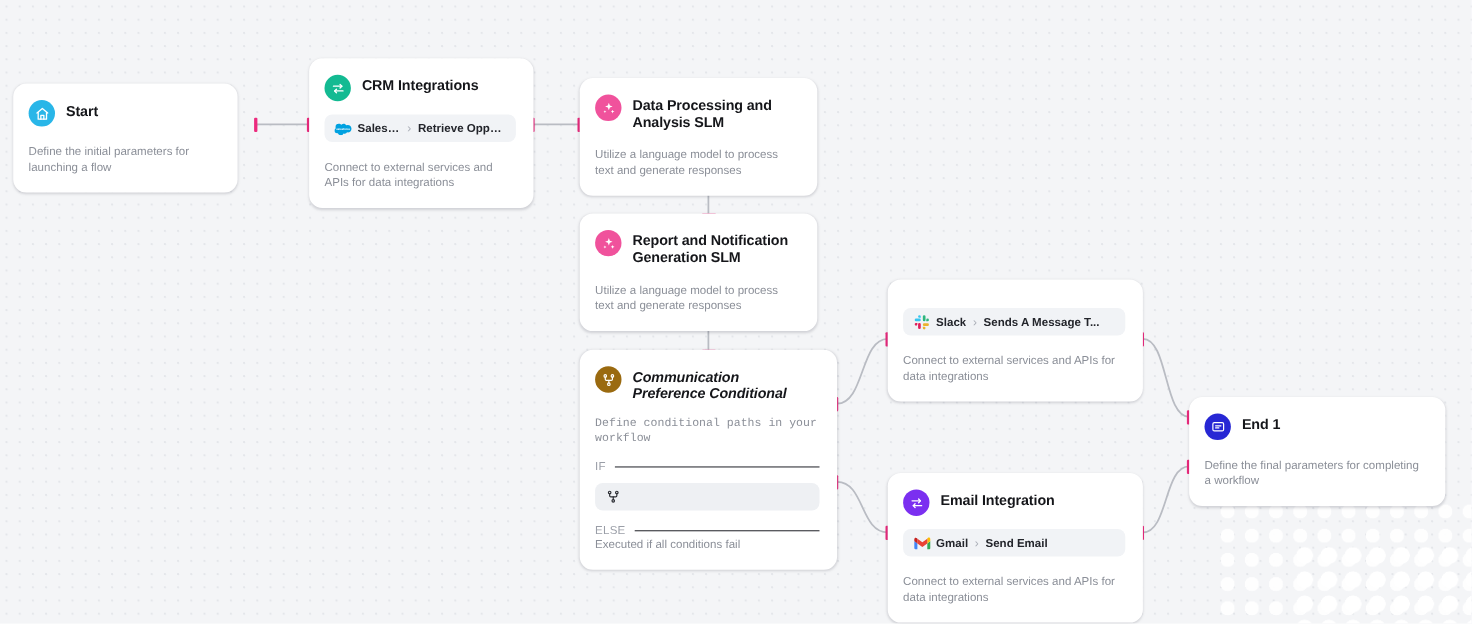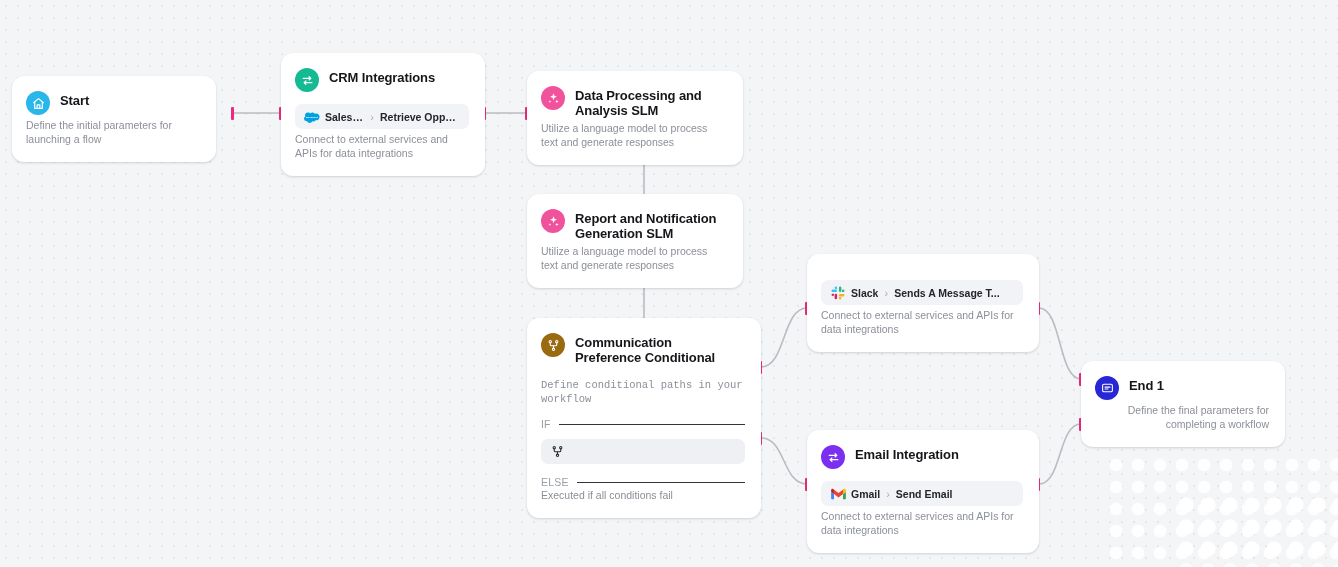--- a/index.html
+++ b/index.html
@@ -90,21 +90,21 @@
     color: #15161a;
     line-height: 15px;
     padding-top: 3px;
     letter-spacing: -0.1px;
   }
 
   .node-desc {
     font-size: 10.5px;
     color: #8b8f98;
     line-height: 14px;
-    margin-top: 3px;
+    margin-top: 16px;
   }
 
   
   .chip {
     display: flex;
     align-items: center;
     gap: 5px;
     background: #f1f3f6;
     border-radius: 7px;
     height: 25px;
@@ -300,21 +300,21 @@
     <div class="node-head">
       <div class="node-icon" style="background:#9a6a10;">
         <svg width="13" height="13" viewBox="0 0 24 24" fill="none" stroke="#ffffff" stroke-width="2" stroke-linecap="round" stroke-linejoin="round">
           <circle cx="6" cy="5" r="2.1"></circle>
             <circle cx="18" cy="5" r="2.1"></circle>
             <circle cx="12" cy="19" r="2.1"></circle>
           <path d="M6 7.1v3.4a2 2 0 0 0 2 2h8a2 2 0 0 0 2-2V7.1"></path>
           <path d="M12 12.5v4.4"></path>
         </svg>
       </div>
-      <div class="node-title" style="width:150px;">Communication Preference Conditional</div>
+      <div class="node-title" style="width:150px;font-style:italic;">Communication Preference Conditional</div>
     </div>
     <div class="node-desc" style="margin-top:13px;font-family:Liberation Mono, monospace;">Define conditional paths in your workflow</div>
 
     <div class="cond-row">
       <span class="cond-label">IF</span>
       <span class="cond-rule"></span>
     </div>
 
     <div class="cond-box">
       <svg width="13" height="13" viewBox="0 0 24 24" fill="none" stroke="#2b2d33" stroke-width="2" stroke-linecap="round" stroke-linejoin="round">
@@ -373,21 +373,21 @@
           <path fill="#c5221f" d="M.2 2.9v2.7l4.6 3.5v-7l-.7-.6C2.5-.2.2.9.2 2.9z"></path>
         </svg>
       </span>
       <span class="chip-text">Gmail</span>
       <span class="chip-sep">›</span>
       <span class="chip-text">Send Email</span>
     </div>
     <div class="node-desc">Connect to external services and APIs for data integrations</div>
   </div>
 
-  <div class="node" style="left:1081px; top:361px; width:204px;text-align:right;">
+  <div class="node" style="left:1081px; top:361px; width:233px;">
     <div class="node-head">
       <div class="node-icon" style="background:#2727d4;">
         <svg width="13" height="13" viewBox="0 0 24 24" fill="none" stroke="#ffffff" stroke-width="2" stroke-linecap="round" stroke-linejoin="round">
           <rect x="3" y="4" width="18" height="14" rx="2.4"></rect>
           <path d="M7.5 9.5h9"></path>
             <path d="M7.5 13h5.5"></path>
         </svg>
       </div>
       <div class="node-title">End 1</div>
     </div>

